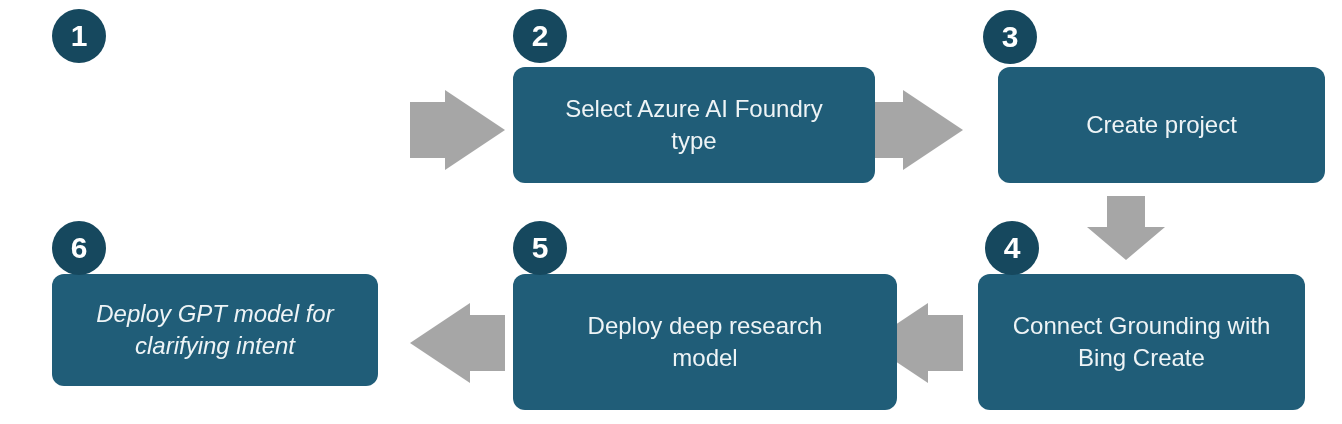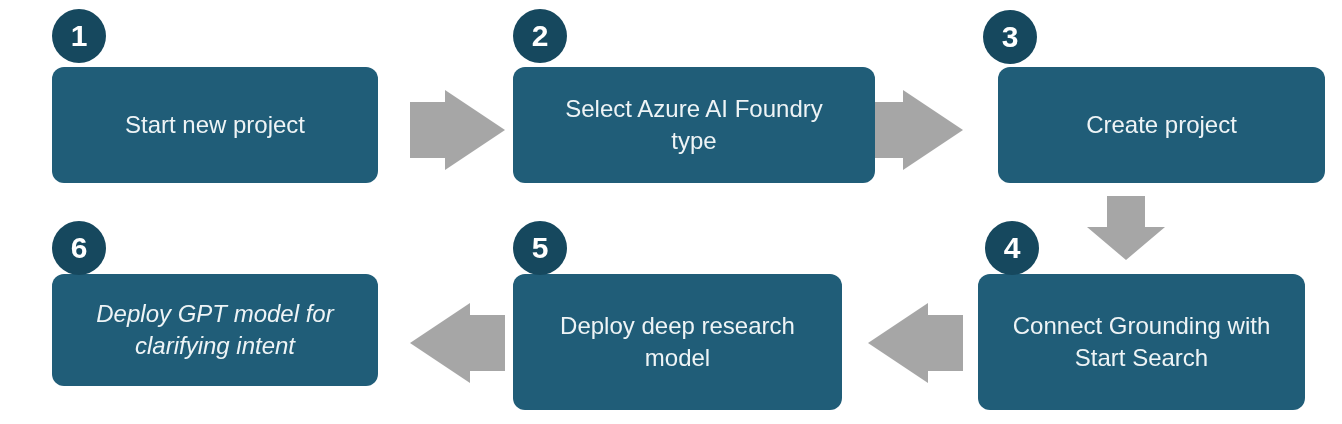--- a/index.html
+++ b/index.html
@@ -43,21 +43,20 @@
   }
   .flow-arrow { position: absolute; line-height: 0; }
   .flow-arrow polygon { fill: var(--arrow-fill, #a6a6a6); }
 </style>
 </head>
 <body>
 
 <div class="canvas">
 
   <div class="step-badge" style="left:52px; top:9px;">1</div>
-  <div class="step-box" style="left:52px; top:67px; width:326px; height:116px;">Start new project</div>
 
   <div class="flow-arrow" style="left:410px; top:90px;">
     <svg width="95" height="80" viewBox="0 0 95 80">
       <polygon points="0,12 35,12 35,0 95,40 35,80 35,68 0,68"></polygon>
     </svg>
   </div>
 
   <div class="step-badge" style="left:513px; top:9px;">2</div>
   <div class="step-box" style="left:513px; top:67px; width:362px; height:116px;">Select Azure AI Foundry
 type</div>
@@ -72,30 +71,30 @@
   <div class="step-box" style="left:973px; top:67px; width:327px; height:116px;margin-left:25px;">Create project</div>
 
   <div class="flow-arrow" style="left:1087px; top:196px;">
     <svg width="78" height="64" viewBox="0 0 78 64">
       <polygon points="20,0 58,0 58,31 78,31 39,64 0,31 20,31"></polygon>
     </svg>
   </div>
 
   <div class="step-badge" style="left:985px; top:221px;">4</div>
   <div class="step-box" style="left:978px; top:274px; width:327px; height:136px;">Connect Grounding with
-Start Search</div>
+Bing Create</div>
 
   <div class="flow-arrow" style="left:868px; top:303px;">
     <svg width="95" height="80" viewBox="0 0 95 80">
       <polygon points="95,12 60,12 60,0 0,40 60,80 60,68 95,68"></polygon>
     </svg>
   </div>
 
   <div class="step-badge" style="left:513px; top:221px;">5</div>
-  <div class="step-box" style="left:513px; top:274px; width:329px; height:136px;">Deploy deep research
+  <div class="step-box" style="left:513px; top:274px; width:384px; height:136px;">Deploy deep research
 model</div>
 
   <div class="flow-arrow" style="left:410px; top:303px;">
     <svg width="95" height="80" viewBox="0 0 95 80">
       <polygon points="95,12 60,12 60,0 0,40 60,80 60,68 95,68"></polygon>
     </svg>
   </div>
 
   <div class="step-badge" style="left:52px; top:221px;">6</div>
   <div class="step-box" style="left:52px; top:274px; width:326px; height:112px;font-style:italic;">Deploy GPT model for

